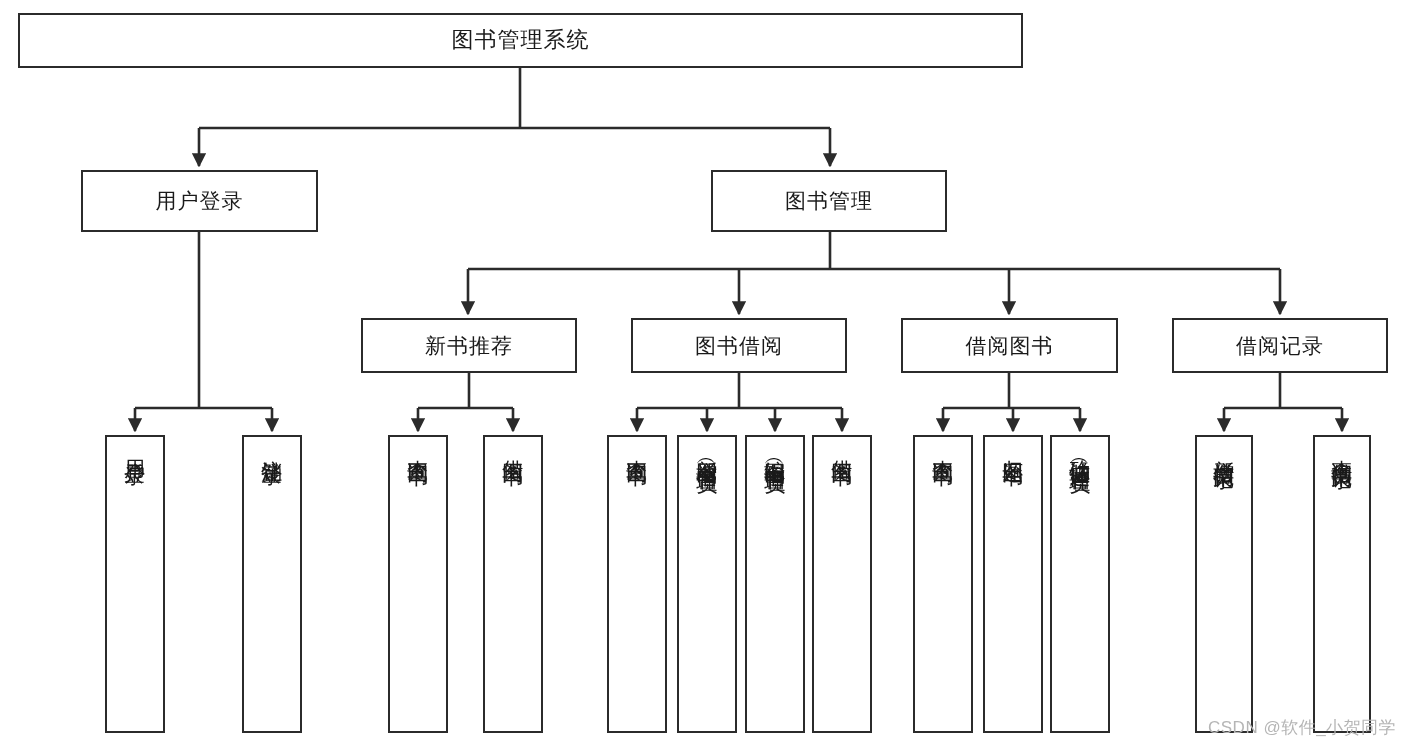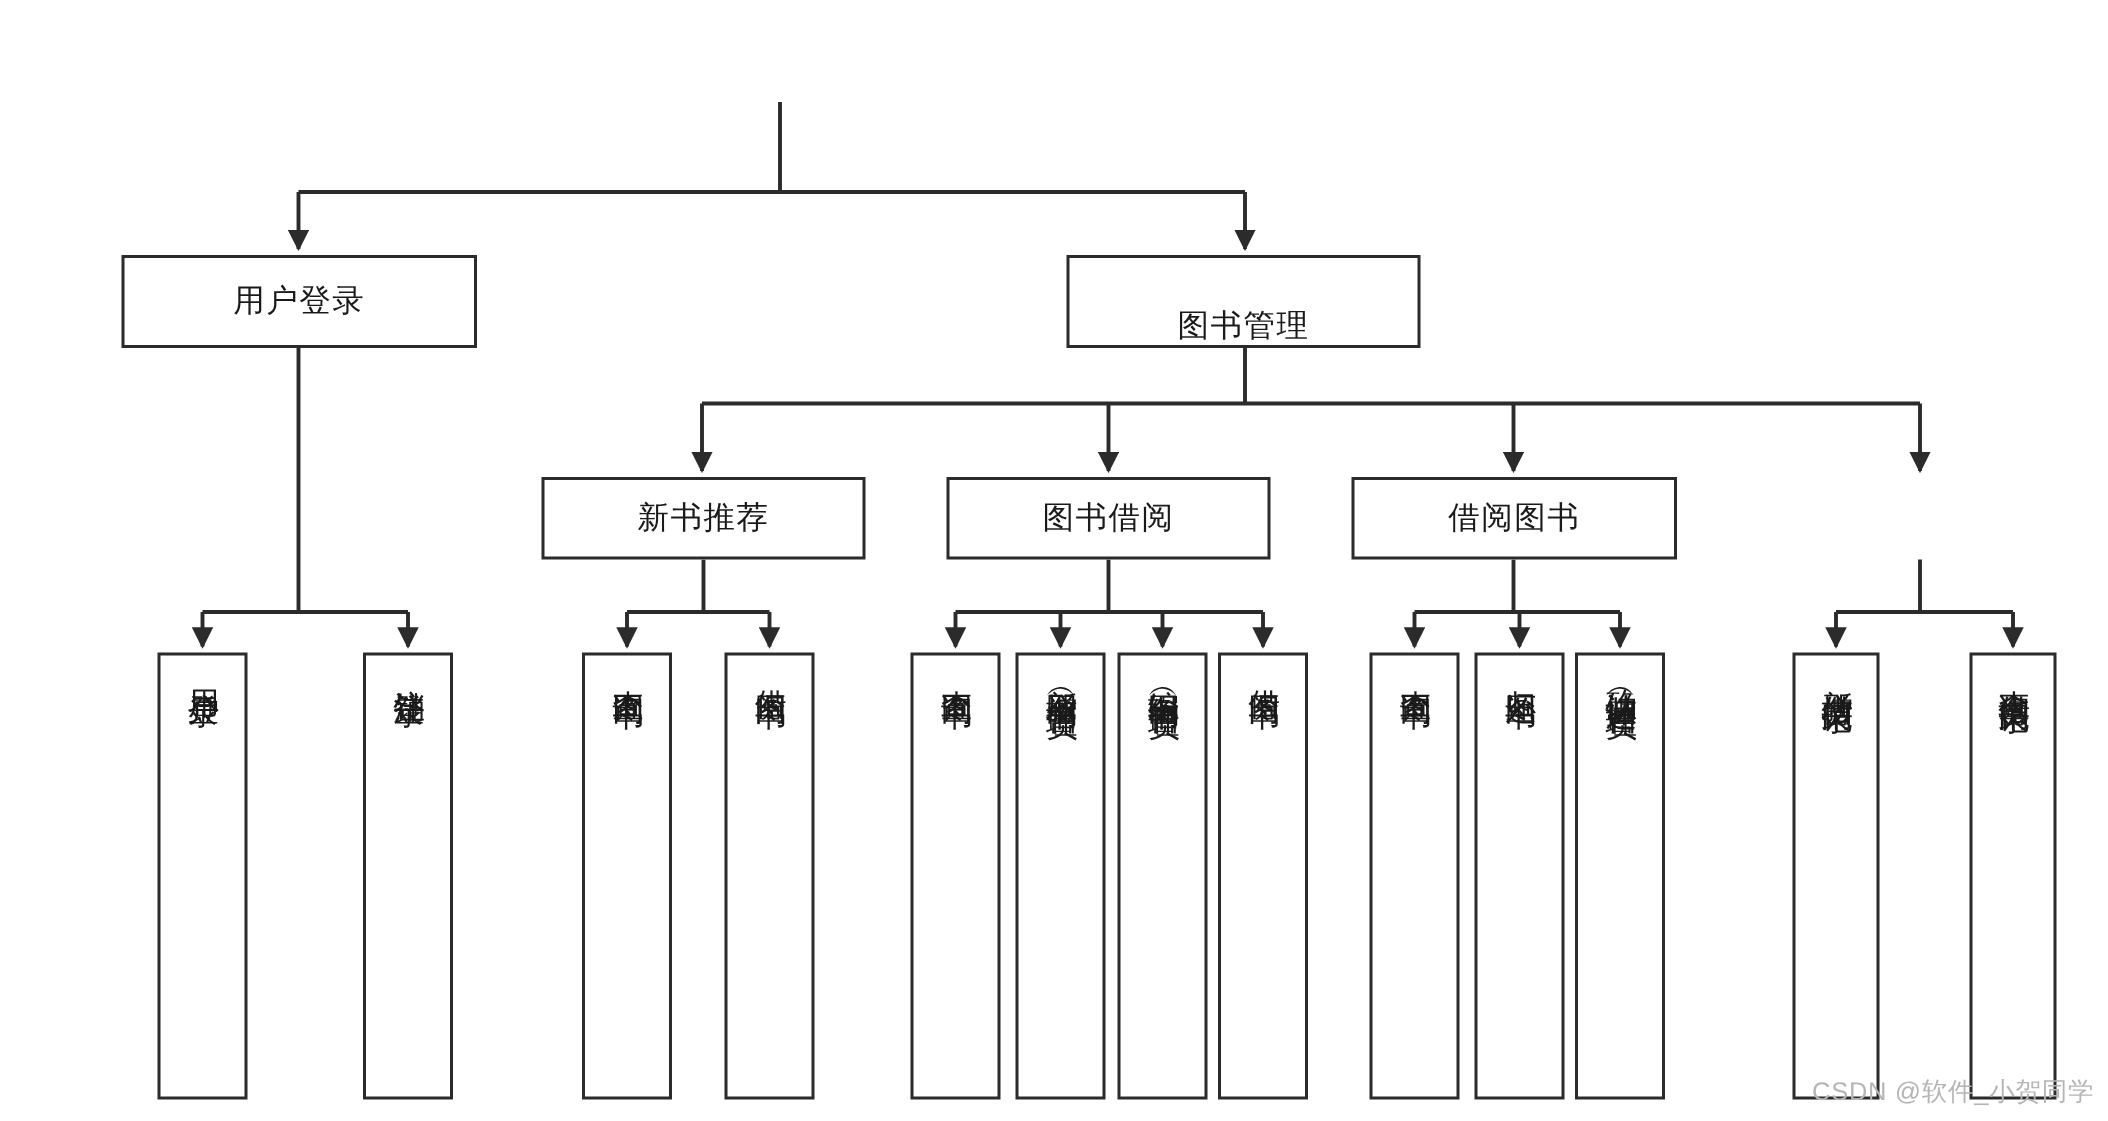--- a/index.html
+++ b/index.html
@@ -117,36 +117,42 @@
       <path d="M 1013 408 L 1013 431" marker-end="url(#arrow)"></path>
       <path d="M 1080 408 L 1080 431" marker-end="url(#arrow)"></path>
 
       <path d="M 1280 373 L 1280 408"></path>
       <path d="M 1224 408 L 1342 408"></path>
       <path d="M 1224 408 L 1224 431" marker-end="url(#arrow)"></path>
       <path d="M 1342 408 L 1342 431" marker-end="url(#arrow)"></path>
     </g>
   </svg>
 
+  <div class="node node-h node-root" style="left:18px; top:13px; width:1005px; height:55px;">
+    <span>图书管理系统</span>
+  </div>
 
   <div class="node node-h" style="left:81px; top:170px; width:237px; height:62px;">
     <span>用户登录</span>
   </div>
-  <div class="node node-h" style="left:711px; top:170px; width:236px; height:62px;align-items:flex-end;">
+  <div class="node node-h" style="left:711px; top:170px; width:236px; height:62px;">
     <span>图书管理</span>
   </div>
 
   <div class="node node-h" style="left:361px; top:318px; width:216px; height:55px;">
     <span>新书推荐</span>
   </div>
   <div class="node node-h" style="left:631px; top:318px; width:216px; height:55px;">
     <span>图书借阅</span>
   </div>
   <div class="node node-h" style="left:901px; top:318px; width:217px; height:55px;">
     <span>借阅图书</span>
+  </div>
+  <div class="node node-h" style="left:1172px; top:318px; width:216px; height:55px;">
+    <span>借阅记录</span>
   </div>
 
   <div class="node node-v" style="left:105px; top:435px; width:60px; height:298px;">
     <span class="vlabel">用户登录</span>
   </div>
   <div class="node node-v" style="left:242px; top:435px; width:60px; height:298px;">
     <span class="vlabel">注销登录</span>
   </div>
 
   <div class="node node-v" style="left:388px; top:435px; width:60px; height:298px;">

